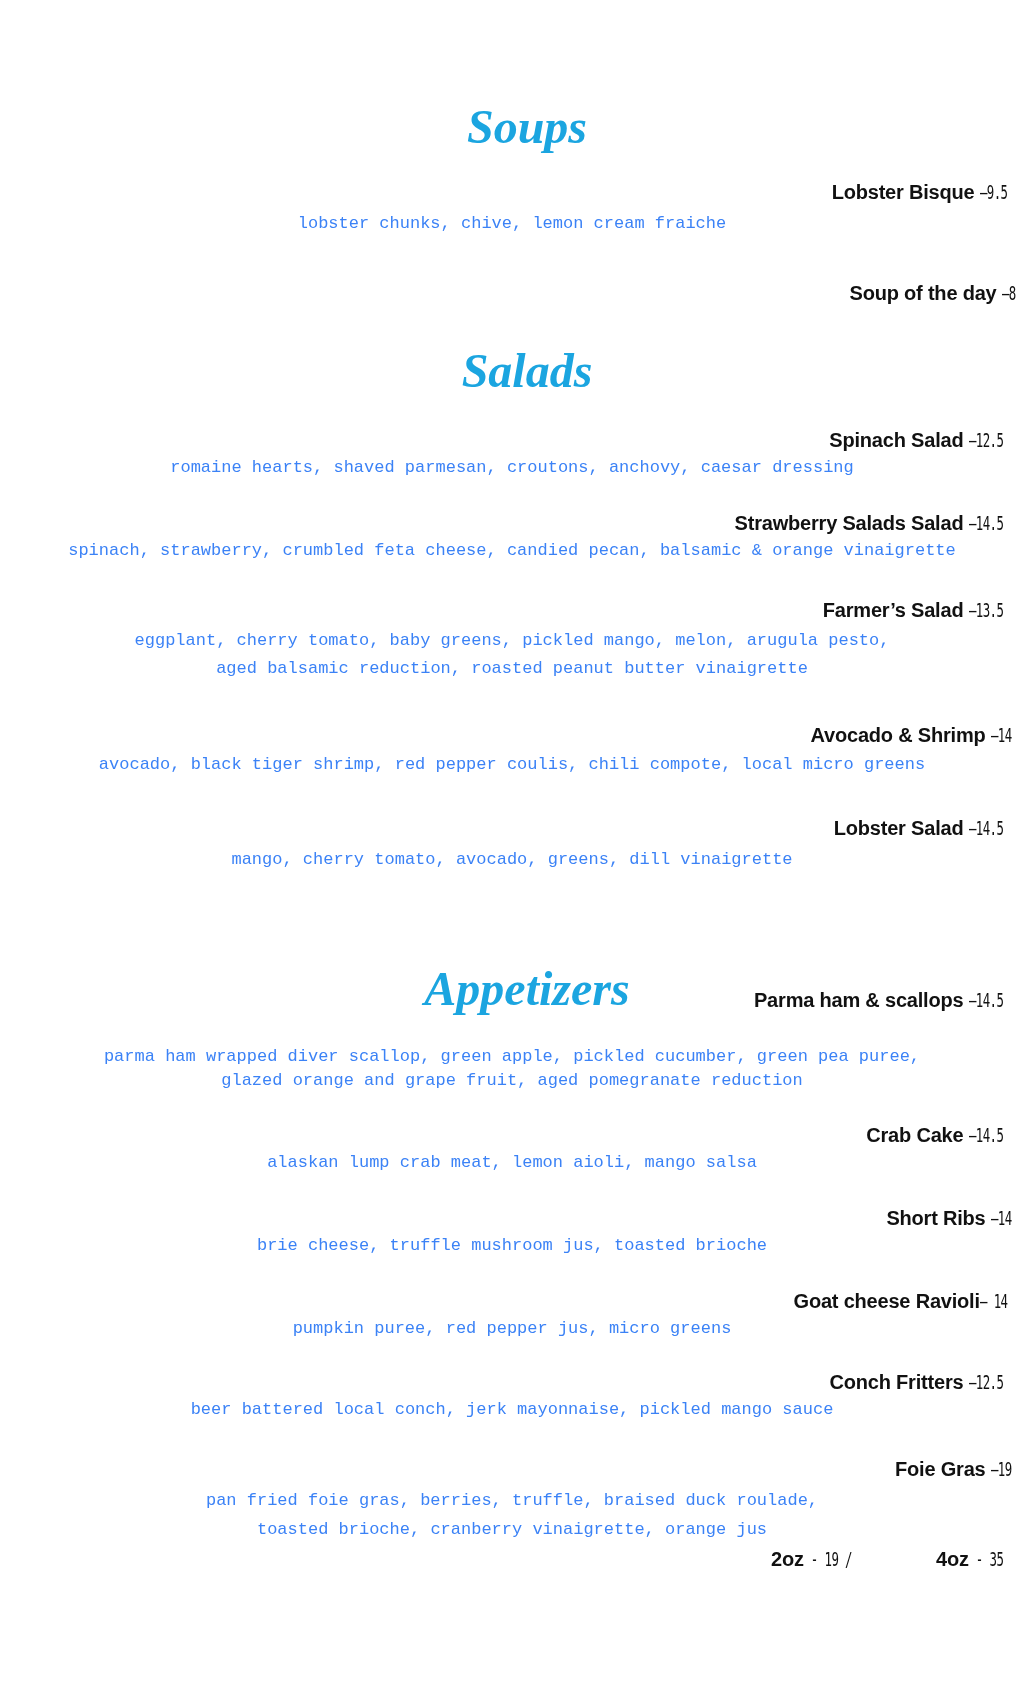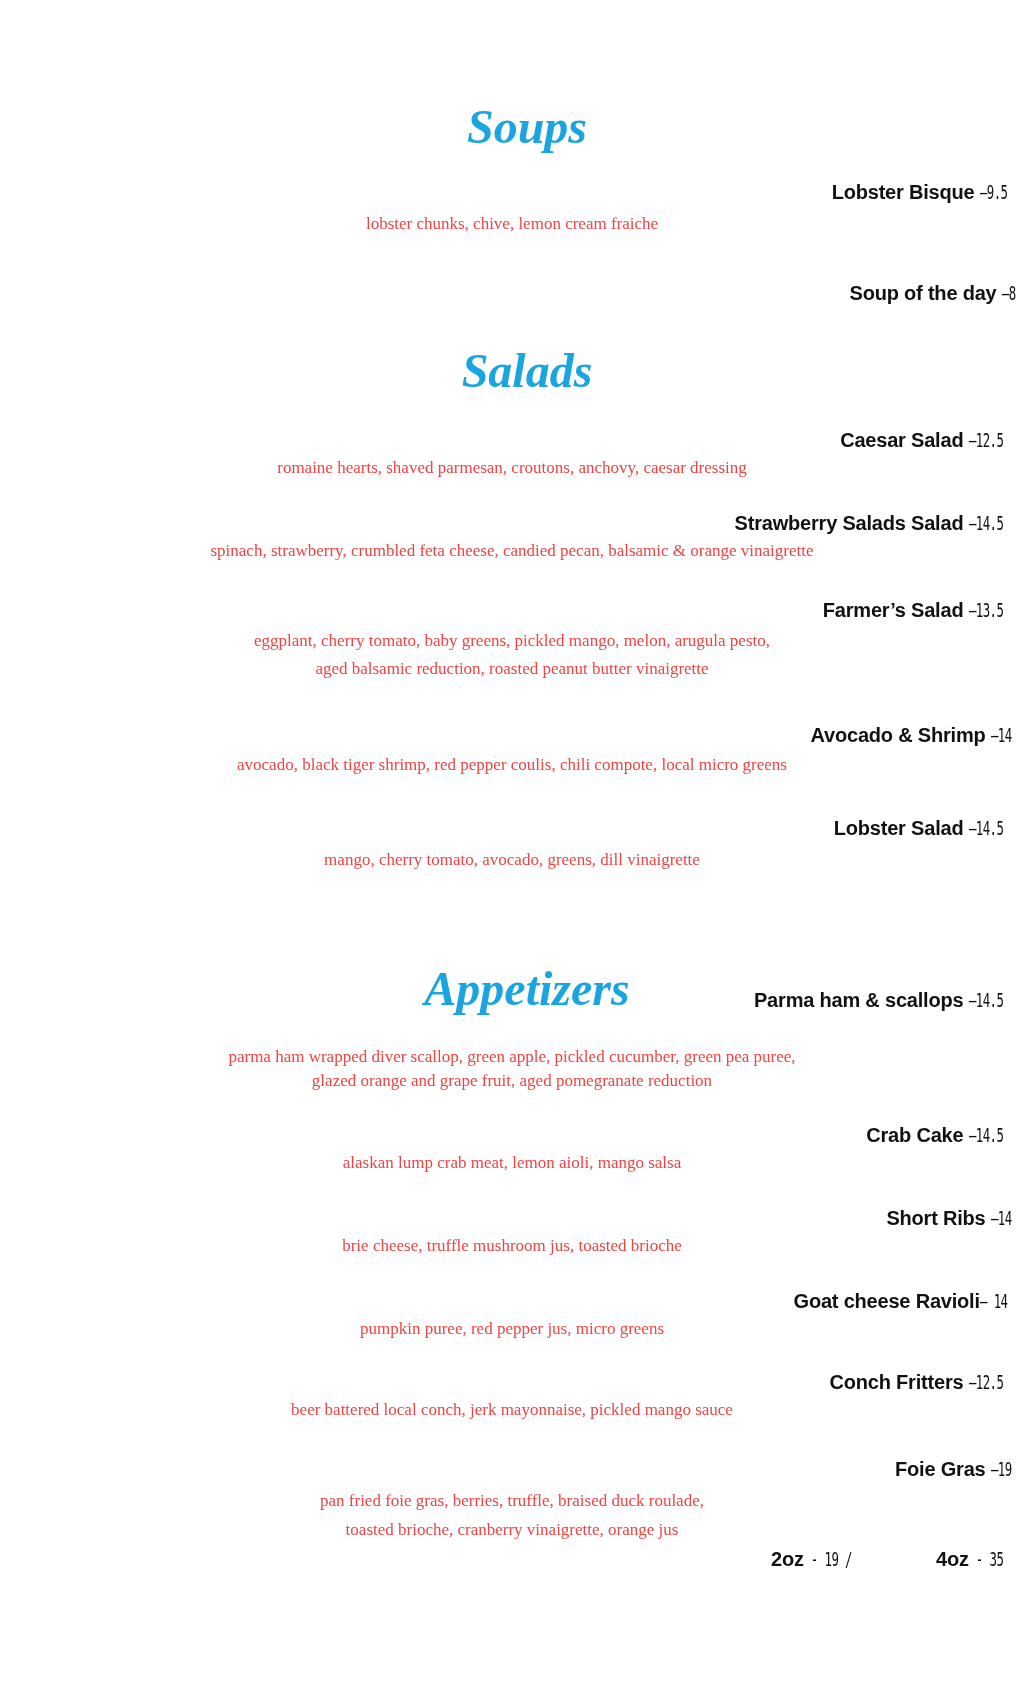--- a/index.html
+++ b/index.html
@@ -17,38 +17,38 @@
   .item {
     font-family: "Liberation Sans", "DejaVu Sans", sans-serif;
     font-weight: bold; font-size: 20px; line-height: 1; letter-spacing: -0.2px; text-align: right;
   }
   .price {
     font-family: "DejaVu Sans Mono", "Liberation Mono", monospace;
     font-weight: normal; font-size: 20px; transform: scaleX(0.62);
     display: inline-block; transform-origin: left center; letter-spacing: -1px;
   }
   .desc {
-    font-family: Liberation Serif, serif;
-    font-size: 17px; line-height: 1; color: #ef4444;
+    font-family: Liberation Mono, monospace;
+    font-size: 17px; line-height: 1; color: #3b82f6;
   }
   .sizes b { font-weight: bold; margin-left: 44px; }
 </style>
 </head>
 <body>
 
 <div class="line heading" style="top:127px">Soups</div>
 
 <div class="line item" style="top:192px"><span>Lobster Bisque</span> <span class="price">–9.5</span></div>
 <div class="line desc" style="top:223px">lobster chunks, chive, lemon cream fraiche</div>
 
 <div class="line item" style="top:293px"><span>Soup of the day</span> <span class="price">–8</span></div>
 
 <div class="line heading" style="top:371px">Salads</div>
 
-<div class="line item" style="top:440px"><span>Caesar Salad</span> <span class="price">–12.5</span></div>
+<div class="line item" style="top:440px"><span>Spinach Salad</span> <span class="price">–12.5</span></div>
 <div class="line desc" style="top:467px">romaine hearts, shaved parmesan, croutons, anchovy, caesar dressing</div>
 
 <div class="line item" style="top:523px"><span>Strawberry Salads Salad</span> <span class="price">–14.5</span></div>
 <div class="line desc" style="top:550px">spinach, strawberry, crumbled feta cheese, candied pecan, balsamic &amp; orange vinaigrette</div>
 
 <div class="line item" style="top:610px"><span>Farmer’s Salad</span> <span class="price">–13.5</span></div>
 <div class="line desc" style="top:640px">eggplant, cherry tomato, baby greens, pickled mango, melon, arugula pesto,</div>
 <div class="line desc" style="top:668px">aged balsamic reduction, roasted peanut butter vinaigrette</div>
 
 <div class="line item" style="top:735px"><span>Avocado &amp; Shrimp</span> <span class="price">–14</span></div>

